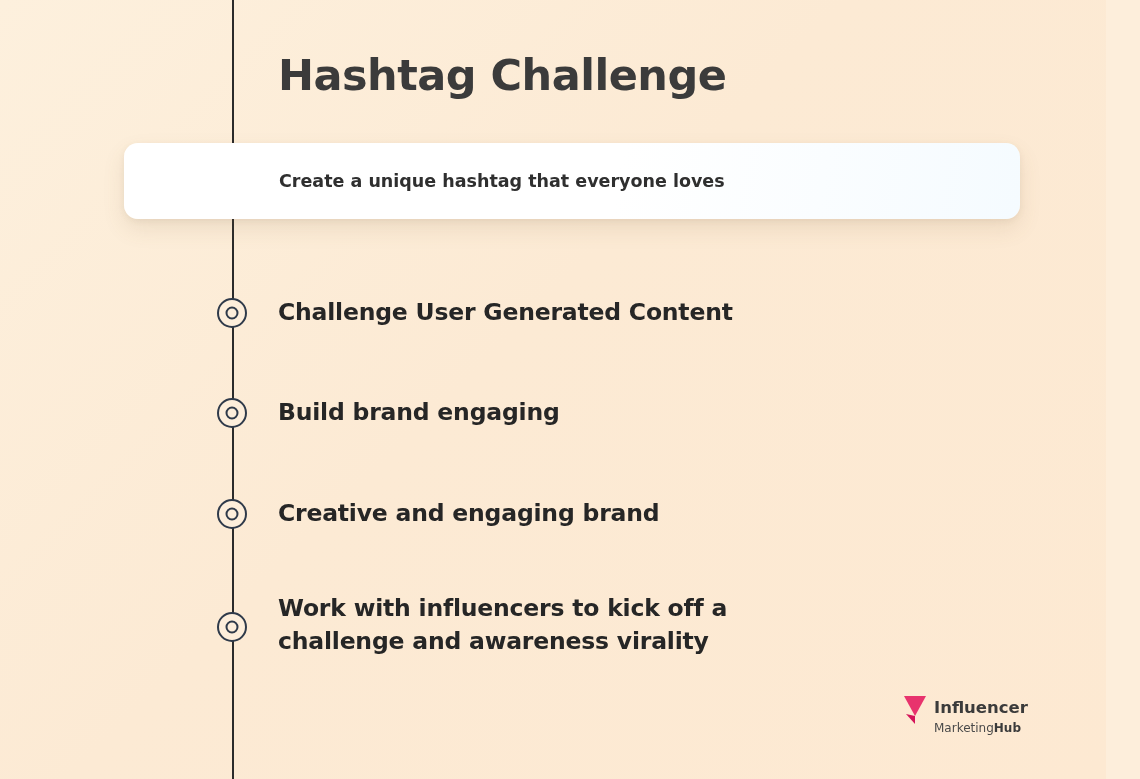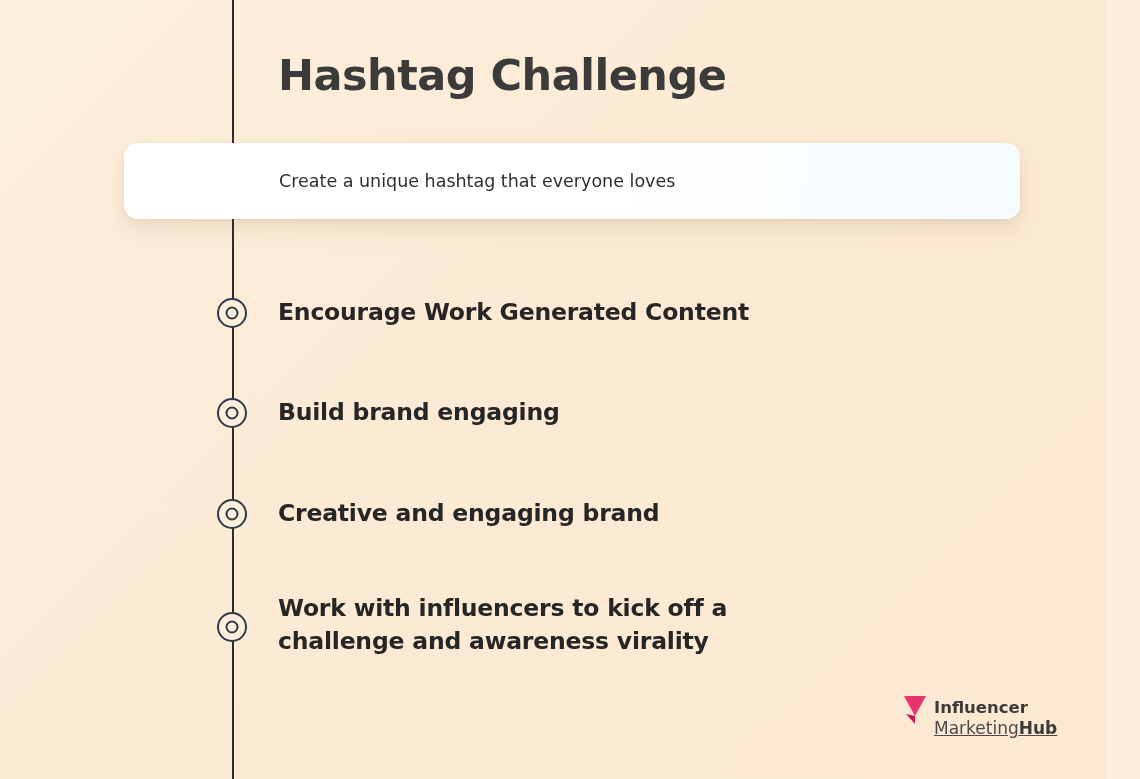--- a/index.html
+++ b/index.html
@@ -50,21 +50,21 @@
     border-radius: 14px;
     background: linear-gradient(100deg, #ffffff 0%, #ffffff 55%, #f5fbff 100%);
     box-shadow: 0 10px 22px rgba(120, 95, 60, 0.12), 0 2px 6px rgba(120, 95, 60, 0.08);
     display: flex;
     align-items: center;
   }
   .subtitle-text {
     position: absolute;
     left: 155px;
     font-size: 17.5px;
-    font-weight: normal;
+    font-weight: bold;
     color: #2f2f2f;
     white-space: nowrap;
   }
   
   .bullet {
     position: absolute;
     left: 0;
     width: 1140px;
   }
   .bullet-marker {
@@ -119,43 +119,42 @@
     top: 12px;
     line-height: 20px;
   }
   .logo-line1 {
     font-size: 16.5px;
     font-weight: bold;
     color: #3b3b3b;
     white-space: nowrap;
   }
   .logo-line2 {
-    font-size: 17px;
+    font-size: 12px;
     color: #4a4a4a;
     white-space: nowrap;
-    text-decoration: underline;
   }
   .logo-line2 b { font-weight: bold; color: #3b3b3b; }
 </style>
 </head>
 <body>
 
 <div class="stage">
 
   <div class="rail"></div>
 
   <div class="title">Hashtag Challenge</div>
 
   <div class="subtitle-card">
     <div class="subtitle-text">Create a unique hashtag that everyone loves</div>
   </div>
 
   <div class="bullet" style="top:0">
     <div class="bullet-marker" style="top:298px"></div>
-    <div class="bullet-text" style="top:296px">Encourage Work Generated Content</div>
+    <div class="bullet-text" style="top:296px">Challenge User Generated Content</div>
   </div>
 
   <div class="bullet" style="top:0">
     <div class="bullet-marker" style="top:398px"></div>
     <div class="bullet-text" style="top:396px">Build brand engaging</div>
   </div>
 
   <div class="bullet" style="top:0">
     <div class="bullet-marker" style="top:499px"></div>
     <div class="bullet-text" style="top:497px">Creative and engaging brand</div>

